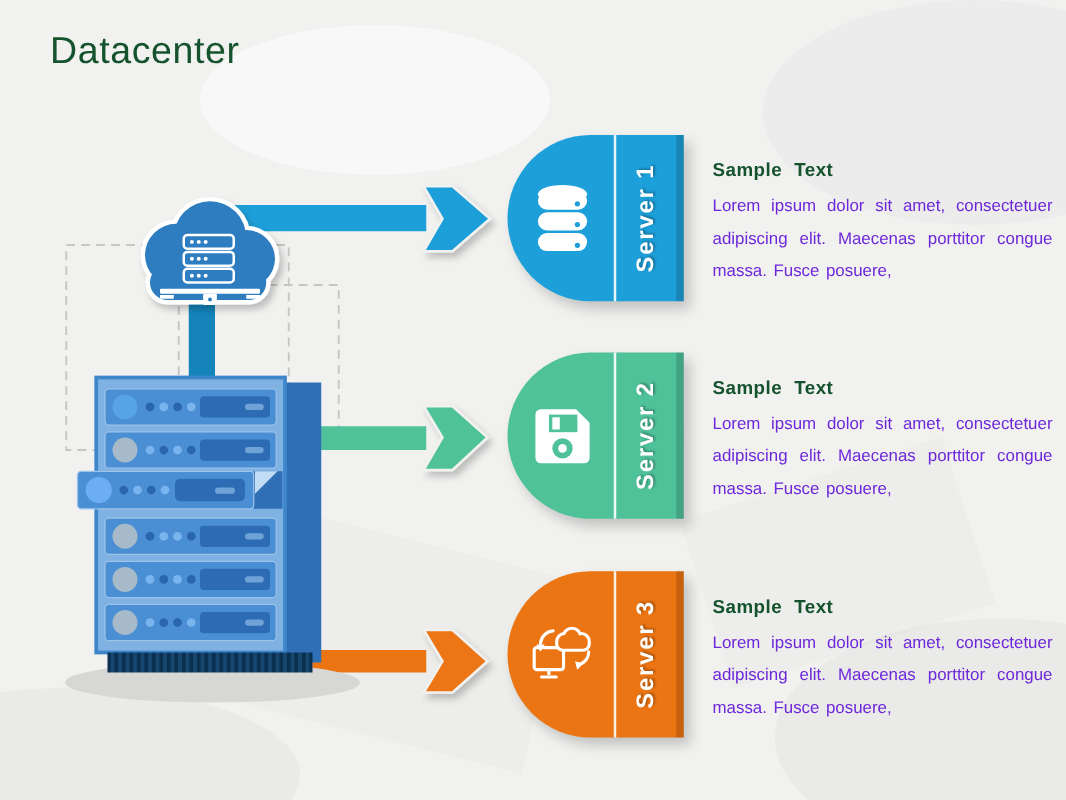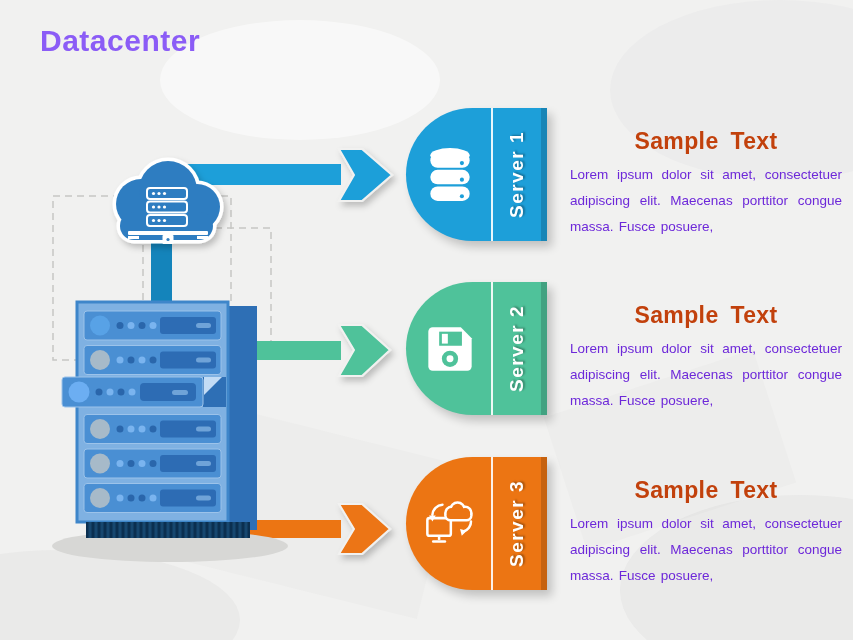--- a/index.html
+++ b/index.html
@@ -4,21 +4,21 @@
 <style>
   html,body{margin:0;padding:0;background:#e8e8e8;}
   .canvas{
     position:relative;width:853px;height:640px;overflow:hidden;
     background:#f1f1f0;
     font-family:"Liberation Sans",sans-serif;
   }
   .illustration{position:absolute;left:0;top:0;z-index:1;}
   .page-title{
     position:absolute;left:40px;top:24px;z-index:3;
-    font-size:30px;font-weight:700;color:#8b5cf6;letter-spacing:.5px;
+    font-size:30px;font-weight:400;color:#14532d;letter-spacing:.5px;
   }
   .block{position:absolute;left:0;top:0;width:853px;height:0;z-index:2;}
   .pill{
     position:absolute;left:406px;width:141px;height:133px;
     background:var(--accent);
     border-radius:67px 0 0 67px;
     box-shadow:5px 6px 10px rgba(0,0,0,.2);
   }
   .pill::after{ 
     content:"";position:absolute;top:0;bottom:0;right:0;width:6px;
@@ -41,22 +41,22 @@
     writing-mode:vertical-rl;transform:rotate(180deg);
     color:#fff;font-weight:bold;font-size:19px;letter-spacing:1.5px;
     text-shadow:1px 2px 2px rgba(0,0,0,.3);
     white-space:nowrap;
   }
   .textcol{position:absolute;left:570px;width:272px;}
   .b1 .pill{top:108px;} .b1 .textcol{top:128px;}
   .b2 .pill{top:282px;} .b2 .textcol{top:302px;}
   .b3 .pill{top:457px;} .b3 .textcol{top:477px;}
   .heading{
-    font-size:23px;font-weight:bold;color:#c2410c;
-    word-spacing:5px;letter-spacing:.4px;margin:0 0 7px 0;text-align:center;
+    font-size:15px;font-weight:bold;color:#14532d;
+    word-spacing:5px;letter-spacing:.4px;margin:0 0 7px 0;
   }
   .bodytext{
     font-size:13.5px;line-height:26px;color:#6d28d9;
     text-align:justify;word-spacing:1.5px;margin:0;
   }
 </style>
 </head>
 <body>
 
 <div class="canvas">

